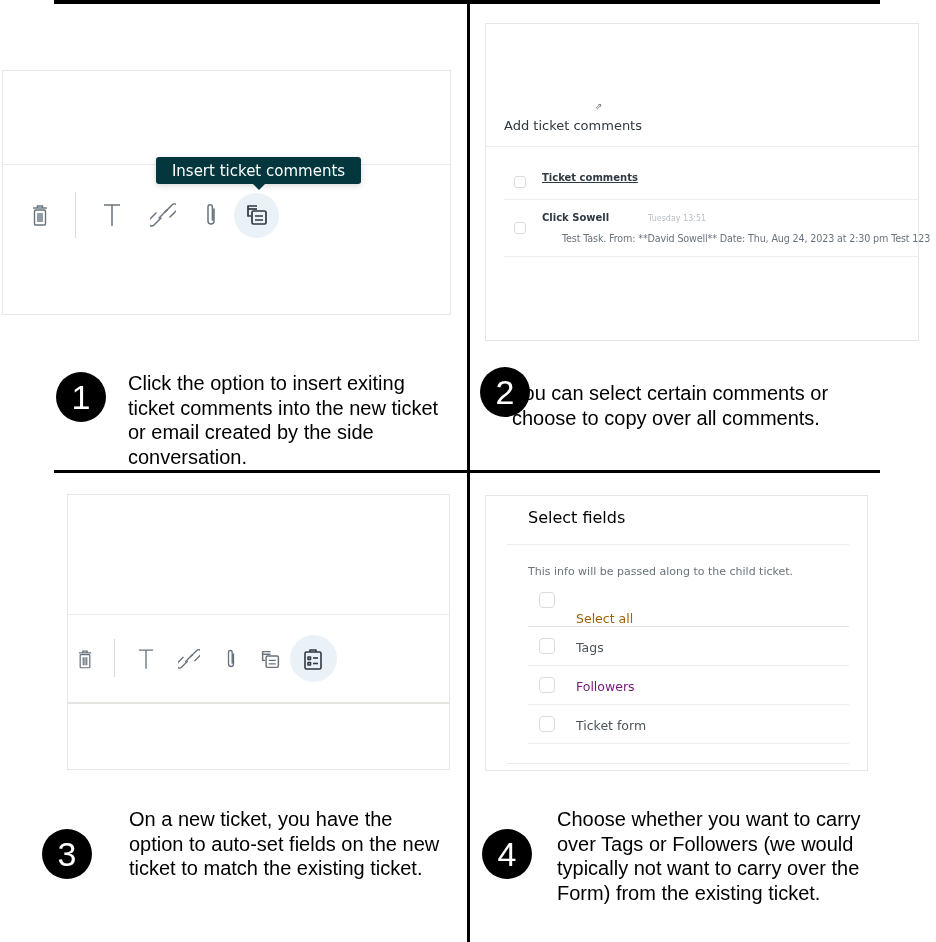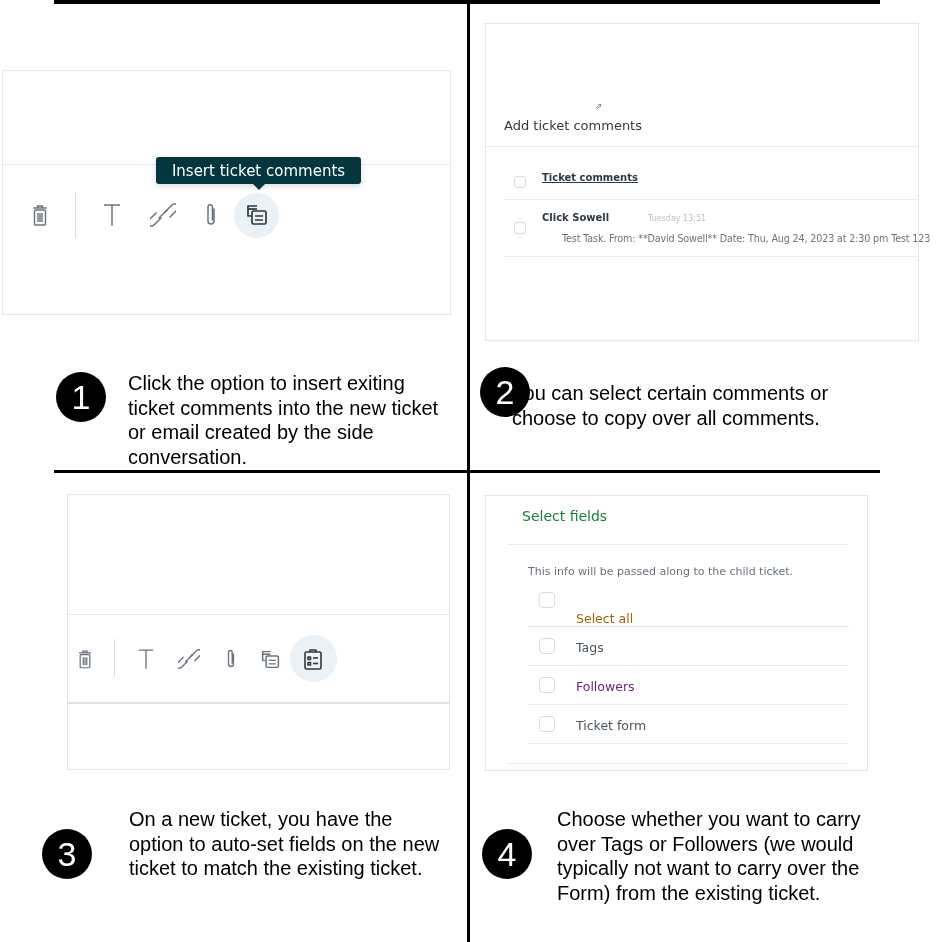--- a/index.html
+++ b/index.html
@@ -178,21 +178,21 @@
 
   <div class="sep-line" style="top:207px; height:2px; background:#e4e4e0;"></div>
 </div>
 
 <div class="step-badge" style="left:42px; top:829px;">
   <span>3</span>
 </div>
 <div class="step-text" style="left:129px; top:807px; width:315px;">On a new ticket, you have the option to auto-set fields on the new ticket to match the existing ticket.</div>
 
 <div class="panel ui" style="left:485px; top:495px; width:383px; height:276px;">
-  <div class="p2-text" style="left:36px; top:12px; font-size:14px; color:#15803d;">Select fields</div>
+  <div class="p2-text" style="left:42px; top:12px; font-size:16px; color:#000000;">Select fields</div>
   <div class="row-line" style="left:21px; width:342px; top:48px;"></div>
   <div class="p2-text" style="left:42px; top:69px; font-size:11px; color:#68737d;">This info will be passed along to the child ticket.</div>
 
   <div>
     <div class="cb4" style="left:53px; top:96px;"></div>
     <div class="p2-text" style="left:90px; top:115px; font-size:12.5px; color:#a16207;">Select all</div>
   </div>
   <div class="row-line" style="left:42px; width:321px; top:130px; background:#e3e3e3;"></div>
 
   <div>

